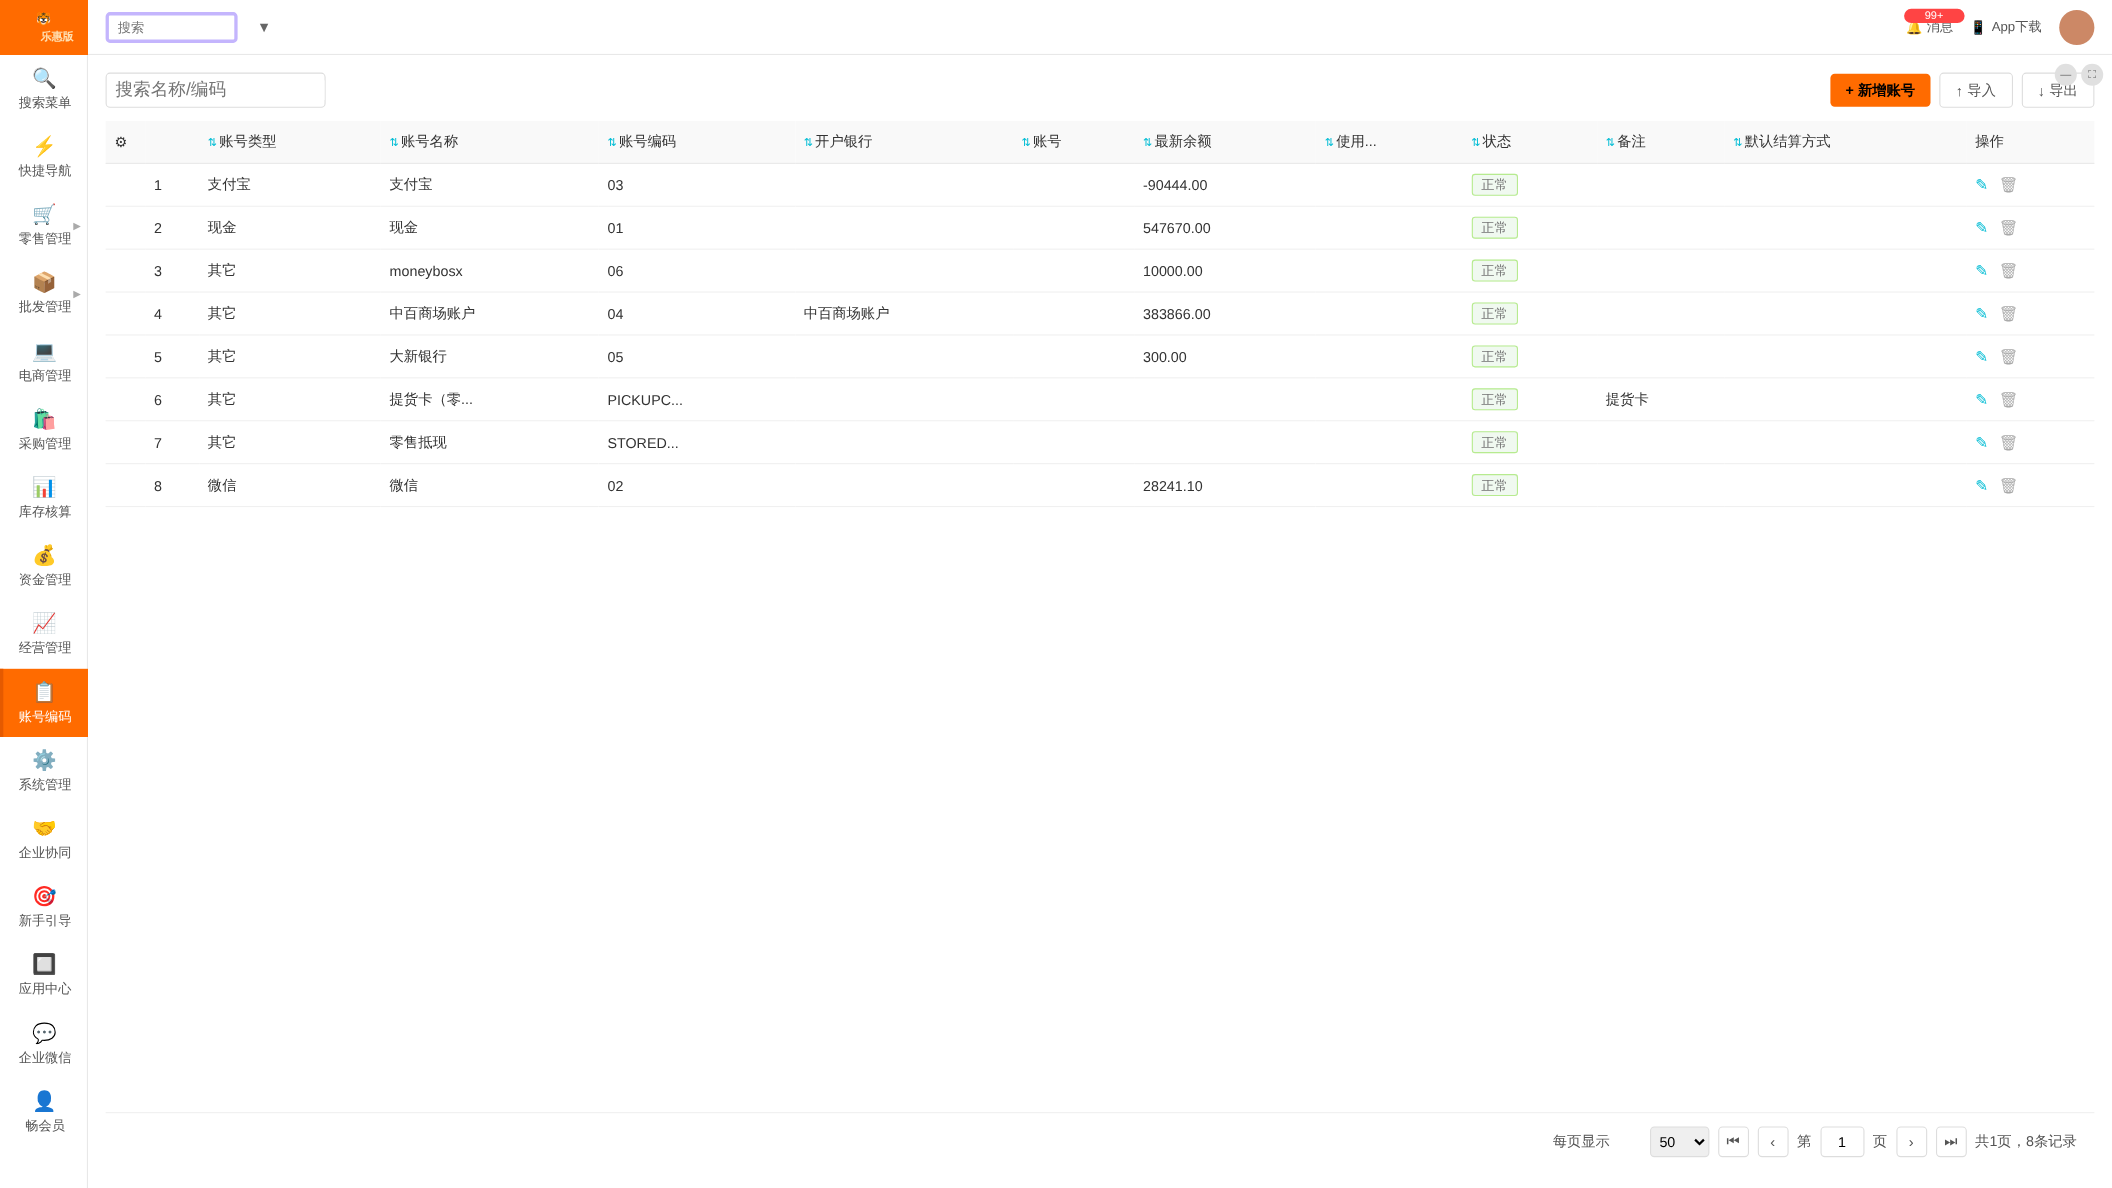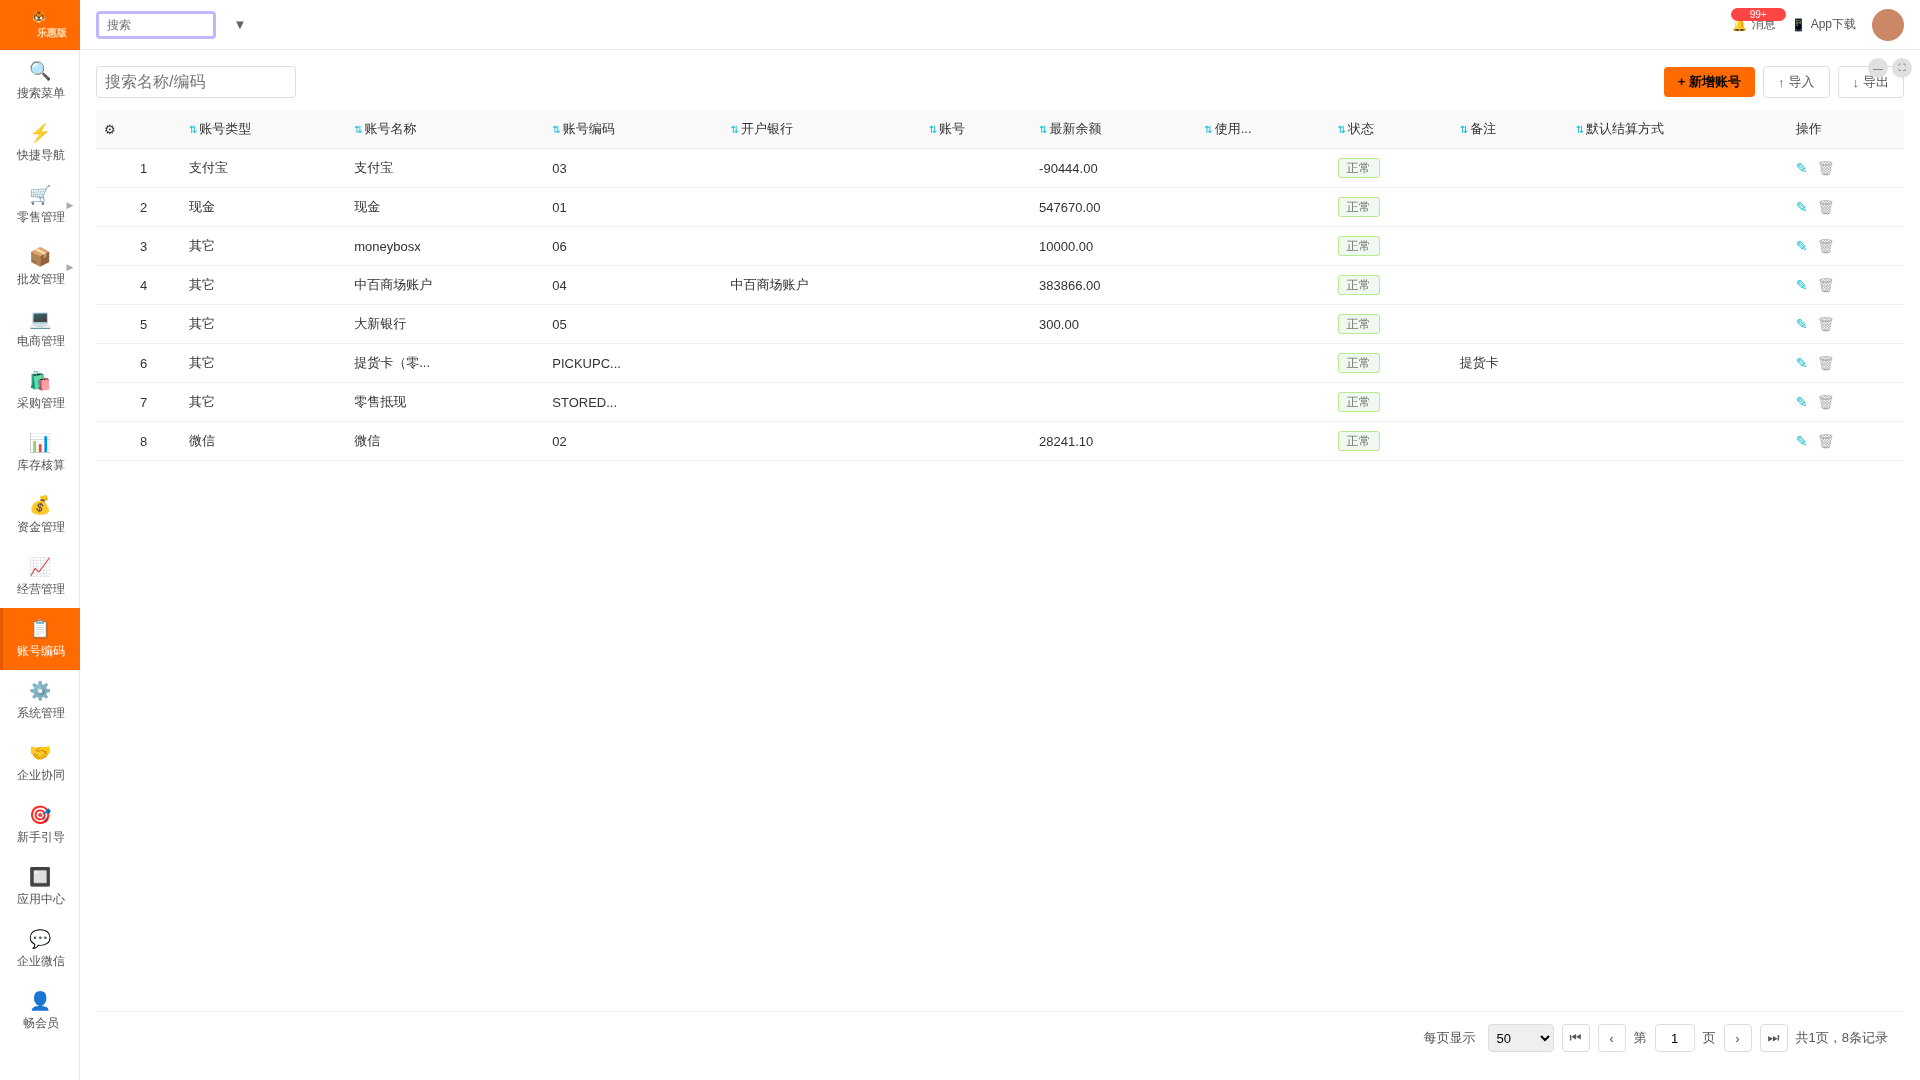--- a/index.html
+++ b/index.html
@@ -237,23 +237,23 @@
       justify-content: flex-end;
       gap: 8px;
       padding: 12px 16px;
       border-top: 1px solid #f0f0f0;
       margin-top: auto;
       font-size: 13px;
       color: #555;
     }
     .page-size-label { margin-right: 4px; font-family: Liberation Mono, monospace; }
     .page-size-select {
-      width: 66px; height: 28px;
+      width: 54px; height: 28px;
       border: 1px solid #ddd; border-radius: 4px;
-      padding: 0 4px; font-size: 13px;
+      padding: 0 4px; font-size: 13px; margin-left: 24px;
     }
     .page-btn {
       width: 28px; height: 28px;
       border: 1px solid #ddd; border-radius: 4px;
       background: white; cursor: pointer;
       display: flex; align-items: center; justify-content: center;
       color: #555;
     }
     .page-btn:disabled { color: #ccc; cursor: not-allowed; }
     .page-input {

